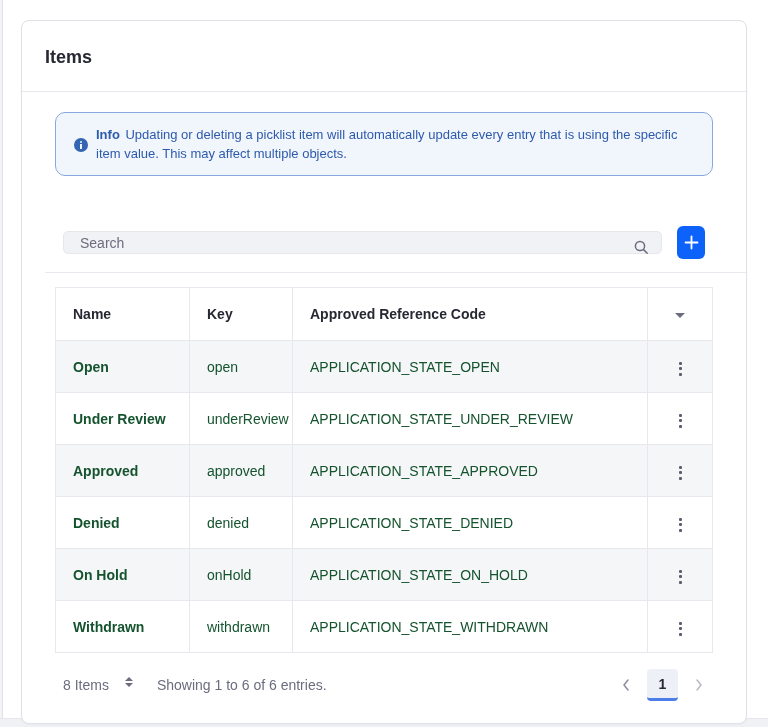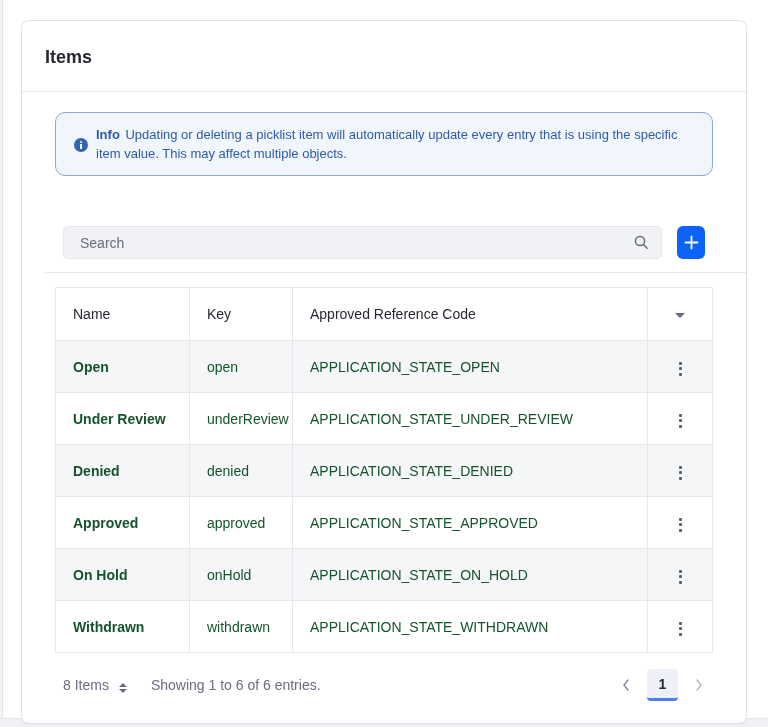--- a/index.html
+++ b/index.html
@@ -57,41 +57,41 @@
 
   
   .toolbar-wrap {
     margin:0 -33px 0 -10px;
     padding:0 41px 13px 18px;
     border-bottom:1px solid #e7e7ed;
     display:flex; align-items:center;
   }
   .search-box { position:relative; flex:1; margin-right:15px; }
   .search-input {
-    width:100%; height:33px; background:#f1f2f5; border:1px solid #e7e7eb;
+    width:100%; height:23px; background:#f1f2f5; border:1px solid #e7e7eb;
     border-radius:5px; padding:0 40px 0 16px; font-size:14px; color:#272833;
     font-family:"Liberation Sans", sans-serif; outline:none;
   }
   .search-input::placeholder { color:#6b6c7e; opacity:1; }
   .search-btn {
     position:absolute; right:6px; top:3px; width:30px; height:27px;
     background:transparent; border:none; cursor:pointer;
     display:flex; align-items:center; justify-content:center;
   }
   .add-btn {
     width:28px; height:33px; background:#0d62fa; border:none; border-radius:6px;
     cursor:pointer; display:flex; align-items:center; justify-content:center;
     flex:0 0 auto;
   }
 
   
   .table-wrap { margin-top:14px; }
   table { width:100%; border-collapse:collapse; table-layout:fixed; }
   th, td { border:1px solid #e7e7ed; vertical-align:middle; text-align:left; }
-  th { height:53px; padding:0 10px 0 17px; font-size:14px; font-weight:400; color:#272833; background:#fff; }
+  th { height:53px; padding:0 10px 0 17px; font-size:14px; font-weight:700; color:#272833; background:#fff; }
   td { height:52px; padding:0 10px 0 17px; font-size:14px; color:#14532d; background:#fff; }
   tbody tr:nth-child(odd) td { background:#f5f6f8; }
   col.c1 { width:134px; } col.c2 { width:103px; } col.c3 { width:355px; } col.c4 { width:65px; }
   td.name { font-weight:700; }
   th.actions, td.actions { text-align:center; padding:0; }
 
   .caret-down-btn {
     background:transparent; border:none; cursor:pointer; padding:6px;
     display:inline-flex; align-items:center; justify-content:center;
   }
@@ -105,21 +105,21 @@
   }
   .kebab-icon { display:flex; flex-direction:column; gap:2.5px; }
   .kebab-icon i { display:block; width:3px; height:3px; background:#5c5e6e; border-radius:1px; }
 
   
   .footer {
     display:flex; align-items:center; height:62px; margin-top:1px;
     font-size:14px; color:#6b6c7e;
   }
   .page-size {
-    display:flex; align-items:flex-end; gap:10px; margin-left:8px;
+    display:flex; align-items:flex-start; gap:16px; margin-left:8px;
     background:transparent; border:none; cursor:pointer;
     font-size:14px; color:#6b6c7e; font-family:"Liberation Sans", sans-serif;
   }
   .caret-double { display:flex; flex-direction:column; gap:2px; }
   .caret-double .up {
     width:0; height:0; border-left:4px solid transparent;
     border-right:4px solid transparent; border-bottom:4px solid #6b6c7e;
   }
   .caret-double .down {
     width:0; height:0; border-left:4px solid transparent;
@@ -210,35 +210,35 @@
             <td>APPLICATION_STATE_UNDER_REVIEW</td>
             <td class="actions"><button class="kebab">
                   <span class="kebab-icon">
                     <i></i>
                     <i></i>
                     <i></i>
                   </span>
                 </button></td>
           </tr>
           <tr>
+            <td class="name">Approved</td>
+            <td>approved</td>
+            <td>APPLICATION_STATE_APPROVED</td>
+            <td class="actions"><button class="kebab">
+                  <span class="kebab-icon">
+                    <i></i>
+                    <i></i>
+                    <i></i>
+                  </span>
+                </button></td>
+          </tr>
+          <tr>
             <td class="name">Denied</td>
             <td>denied</td>
             <td>APPLICATION_STATE_DENIED</td>
-            <td class="actions"><button class="kebab">
-                  <span class="kebab-icon">
-                    <i></i>
-                    <i></i>
-                    <i></i>
-                  </span>
-                </button></td>
-          </tr>
-          <tr>
-            <td class="name">Approved</td>
-            <td>approved</td>
-            <td>APPLICATION_STATE_APPROVED</td>
             <td class="actions"><button class="kebab">
                   <span class="kebab-icon">
                     <i></i>
                     <i></i>
                     <i></i>
                   </span>
                 </button></td>
           </tr>
           <tr>
             <td class="name">On Hold</td>

